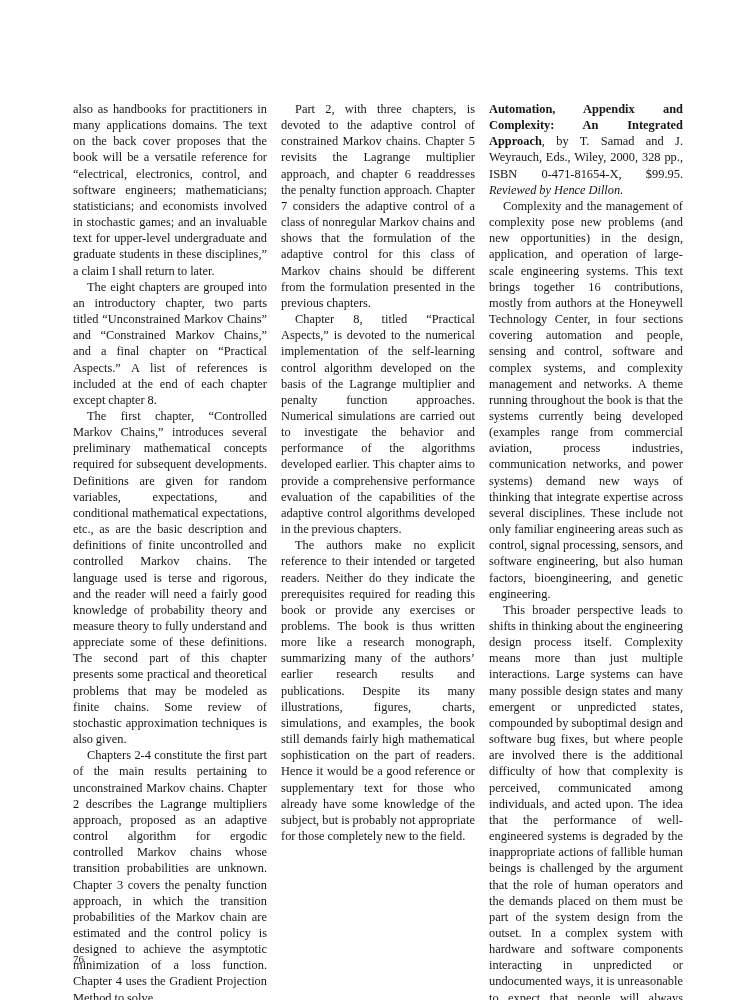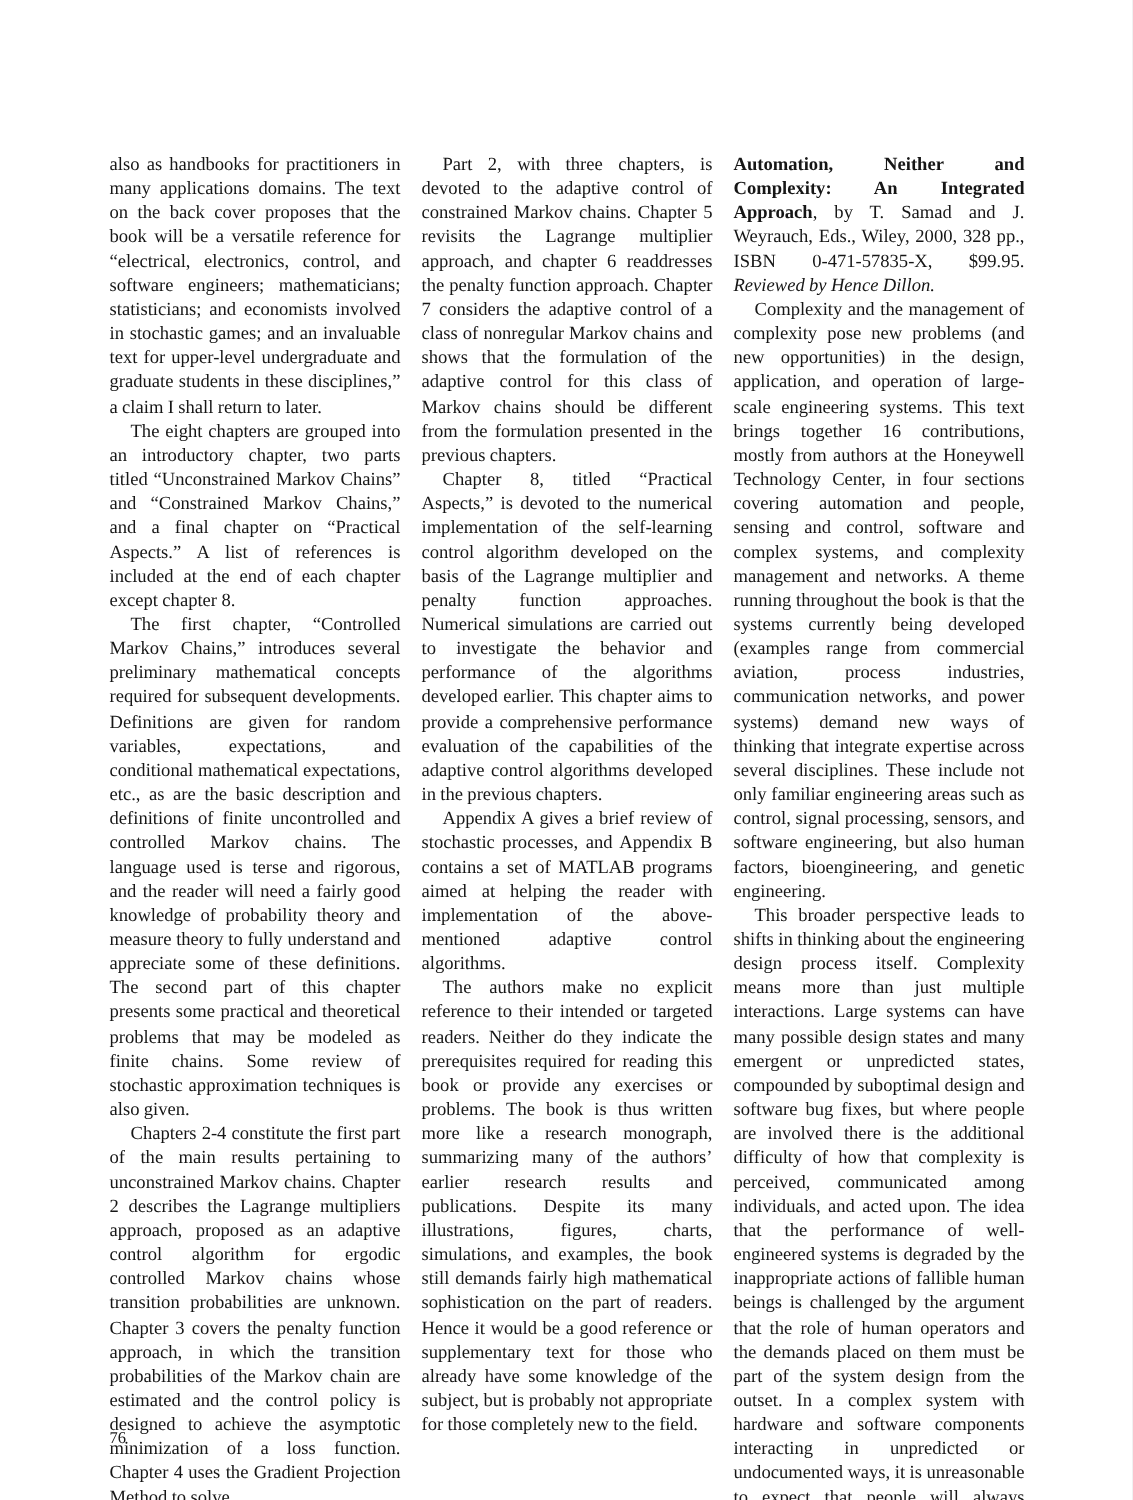--- a/index.html
+++ b/index.html
@@ -83,26 +83,25 @@
     <div class="col">
       <p>also as handbooks for practitioners in many applications domains. The text on the back cover proposes that the book will be a versatile reference for “electrical, electronics, control, and software engineers; mathematicians; statisticians; and economists involved in stochastic games; and an invaluable text for upper-level undergraduate and graduate students in these disciplines,” a claim I shall return to later.</p>
       <p class="indent">The eight chapters are grouped into an introductory chapter, two parts titled “Unconstrained Markov Chains” and “Constrained Markov Chains,” and a final chapter on “Practical Aspects.” A list of references is included at the end of each chapter except chapter 8.</p>
       <p class="indent">The first chapter, “Controlled Markov Chains,” introduces several preliminary mathematical concepts required for subsequent developments. Definitions are given for random variables, expectations, and conditional mathematical expectations, etc., as are the basic description and definitions of finite uncontrolled and controlled Markov chains. The language used is terse and rigorous, and the reader will need a fairly good knowledge of probability theory and measure theory to fully understand and appreciate some of these definitions. The second part of this chapter presents some practical and theoretical problems that may be modeled as finite chains. Some review of stochastic approximation techniques is also given.</p>
       <p class="indent">Chapters 2-4 constitute the first part of the main results pertaining to unconstrained Markov chains. Chapter 2 describes the Lagrange multipliers approach, proposed as an adaptive control algorithm for ergodic controlled Markov chains whose transition probabilities are unknown. Chapter 3 covers the penalty function approach, in which the transition probabilities of the Markov chain are estimated and the control policy is designed to achieve the asymptotic minimization of a loss function. Chapter 4 uses the Gradient Projection Method to solve</p>
     </div>
 
     <div class="col">
       <p class="indent">Part 2, with three chapters, is devoted to the adaptive control of constrained Markov chains. Chapter 5 revisits the Lagrange multiplier approach, and chapter 6 readdresses the penalty function approach. Chapter 7 considers the adaptive control of a class of nonregular Markov chains and shows that the formulation of the adaptive control for this class of Markov chains should be different from the formulation presented in the previous chapters.</p>
       <p class="indent">Chapter 8, titled “Practical Aspects,” is devoted to the numerical implementation of the self-learning control algorithm developed on the basis of the Lagrange multiplier and penalty function approaches. Numerical simulations are carried out to investigate the behavior and performance of the algorithms developed earlier. This chapter aims to provide a comprehensive performance evaluation of the capabilities of the adaptive control algorithms developed in the previous chapters.</p>
-      <p class="indent">Appendix A gives a brief review of stochastic processes, and Appendix B contains a set of MATLAB programs aimed at helping the reader with implementation of the above-mentioned adaptive control algorithms.</p>
       <p class="indent">The authors make no explicit reference to their intended or targeted readers. Neither do they indicate the prerequisites required for reading this book or provide any exercises or problems. The book is thus written more like a research monograph, summarizing many of the authors’ earlier research results and publications. Despite its many illustrations, figures, charts, simulations, and examples, the book still demands fairly high mathematical sophistication on the part of readers. Hence it would be a good reference or supplementary text for those who already have some knowledge of the subject, but is probably not appropriate for those completely new to the field.</p>
     </div>
 
     <div class="col">
-      <p class="review-heading"><span class="book-title">Automation, Neither and Complexity: An Integrated Approach</span><span>, by T. Samad and J. Weyrauch, Eds., Wiley, 2000, 328 pp., ISBN 0-471-57835-X, $99.95. </span><span class="reviewer">Reviewed by Hence Dillon.</span></p>
+      <p class="review-heading"><span class="book-title">Automation, Appendix and Complexity: An Integrated Approach</span><span>, by T. Samad and J. Weyrauch, Eds., Wiley, 2000, 328 pp., ISBN 0-471-81654-X, $99.95. </span><span class="reviewer">Reviewed by Hence Dillon.</span></p>
       <p class="indent">Complexity and the management of complexity pose new problems (and new opportunities) in the design, application, and operation of large-scale engineering systems. This text brings together 16 contributions, mostly from authors at the Honeywell Technology Center, in four sections covering automation and people, sensing and control, software and complex systems, and complexity management and networks. A theme running throughout the book is that the systems currently being developed (examples range from commercial aviation, process industries, communication networks, and power systems) demand new ways of thinking that integrate expertise across several disciplines. These include not only familiar engineering areas such as control, signal processing, sensors, and software engineering, but also human factors, bioengineering, and genetic engineering.</p>
       <p class="indent">This broader perspective leads to shifts in thinking about the engineering design process itself. Complexity means more than just multiple interactions. Large systems can have many possible design states and many emergent or unpredicted states, compounded by suboptimal design and software bug fixes, but where people are involved there is the additional difficulty of how that complexity is perceived, communicated among individuals, and acted upon. The idea that the performance of well-engineered systems is degraded by the inappropriate actions of fallible human beings is challenged by the argument that the role of human operators and the demands placed on them must be part of the system design from the outset. In a complex system with hardware and software components interacting in unpredicted or undocumented ways, it is unreasonable to expect that people will always operate as a safety net if things start going</p>
     </div>
 
   </div>
 
   <div class="footer">
     <span class="pagenum">76</span>
     <span class="journal">IEEE Control Systems Magazine</span>
     <span class="date">December 2001</span>

